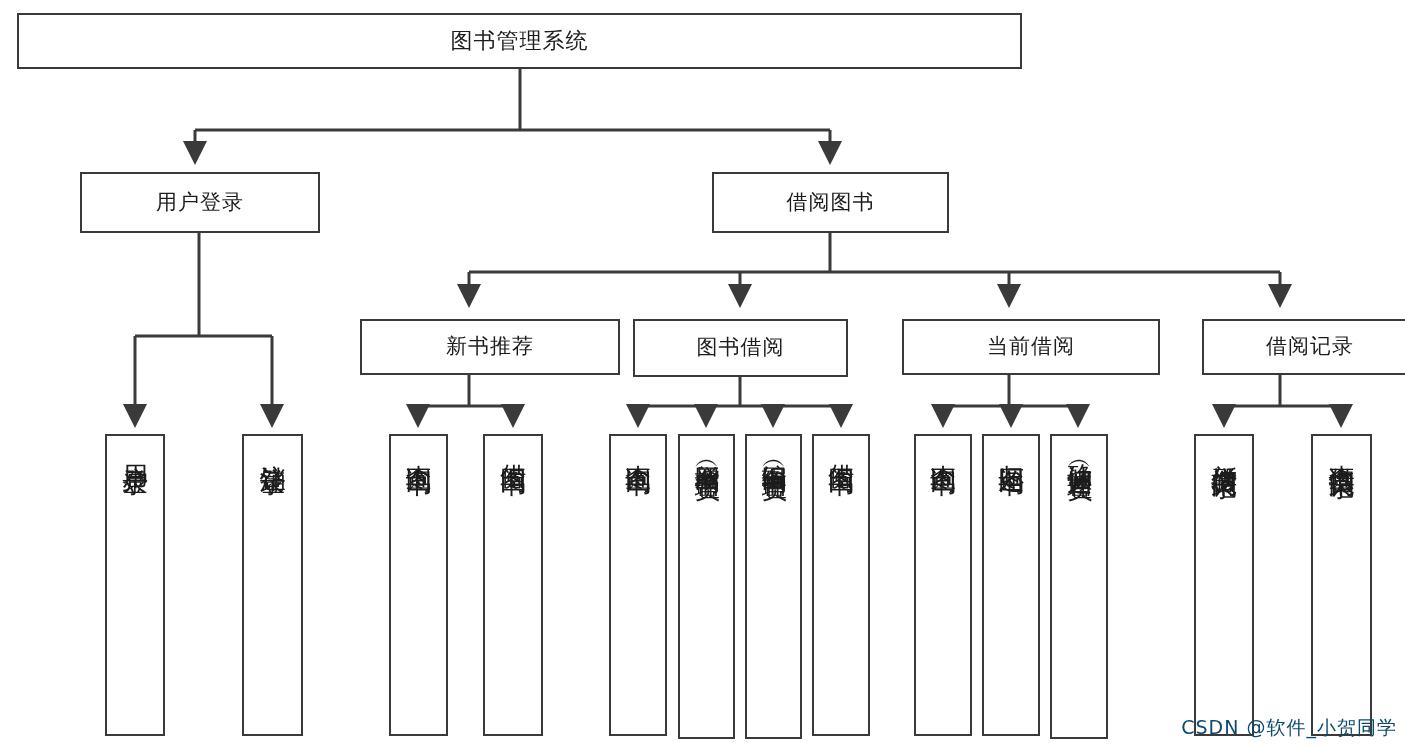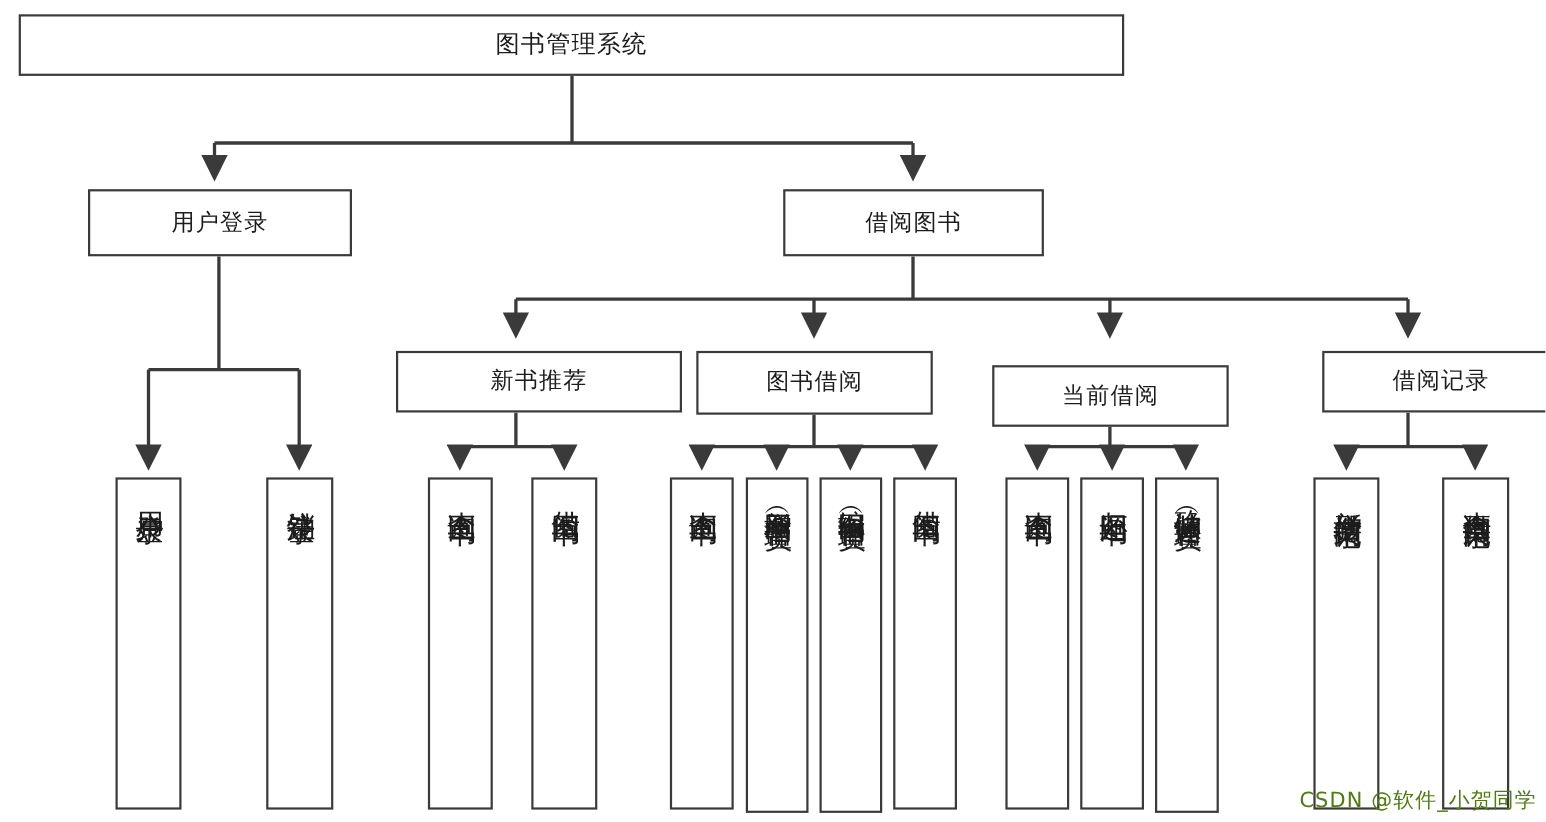--- a/index.html
+++ b/index.html
@@ -51,21 +51,21 @@
     left:0; top:0;
     width:1405px;
     height:747px;
     pointer-events:none;
   }
   .wm{
     position:absolute;
     right:8px;
     bottom:6px;
     font-size:19px;
-    color:#4d7c0f;
+    color:#0c4a6e;
     letter-spacing:1px;
     white-space:nowrap;
   }
 </style>
 </head>
 <body>
 
 <div id="canvas">
 
   <svg id="wires" viewBox="0 0 1405 747">
@@ -128,21 +128,21 @@
   <div class="node h" style="left:712px; top:172px; width:237px; height:61px;">
     <span>借阅图书</span>
   </div>
 
   <div class="node h" style="left:360px; top:319px; width:260px; height:56px;">
     <span>新书推荐</span>
   </div>
   <div class="node h" style="left:633px; top:319px; width:215px; height:58px;">
     <span>图书借阅</span>
   </div>
-  <div class="node h" style="left:902px; top:332px; width:215px; height:56px;">
+  <div class="node h" style="left:902px; top:319px; width:258px; height:56px;">
     <span>当前借阅</span>
   </div>
   <div class="node h" style="left:1172px; top:319px; width:216px; height:56px;margin-left:30px;">
     <span>借阅记录</span>
   </div>
 
   <div class="node v" style="left:105px; top:434px; width:60px; height:302px;">
     <span class="vtext">用户登录</span>
   </div>
   <div class="node v" style="left:242px; top:434px; width:61px; height:302px;">

